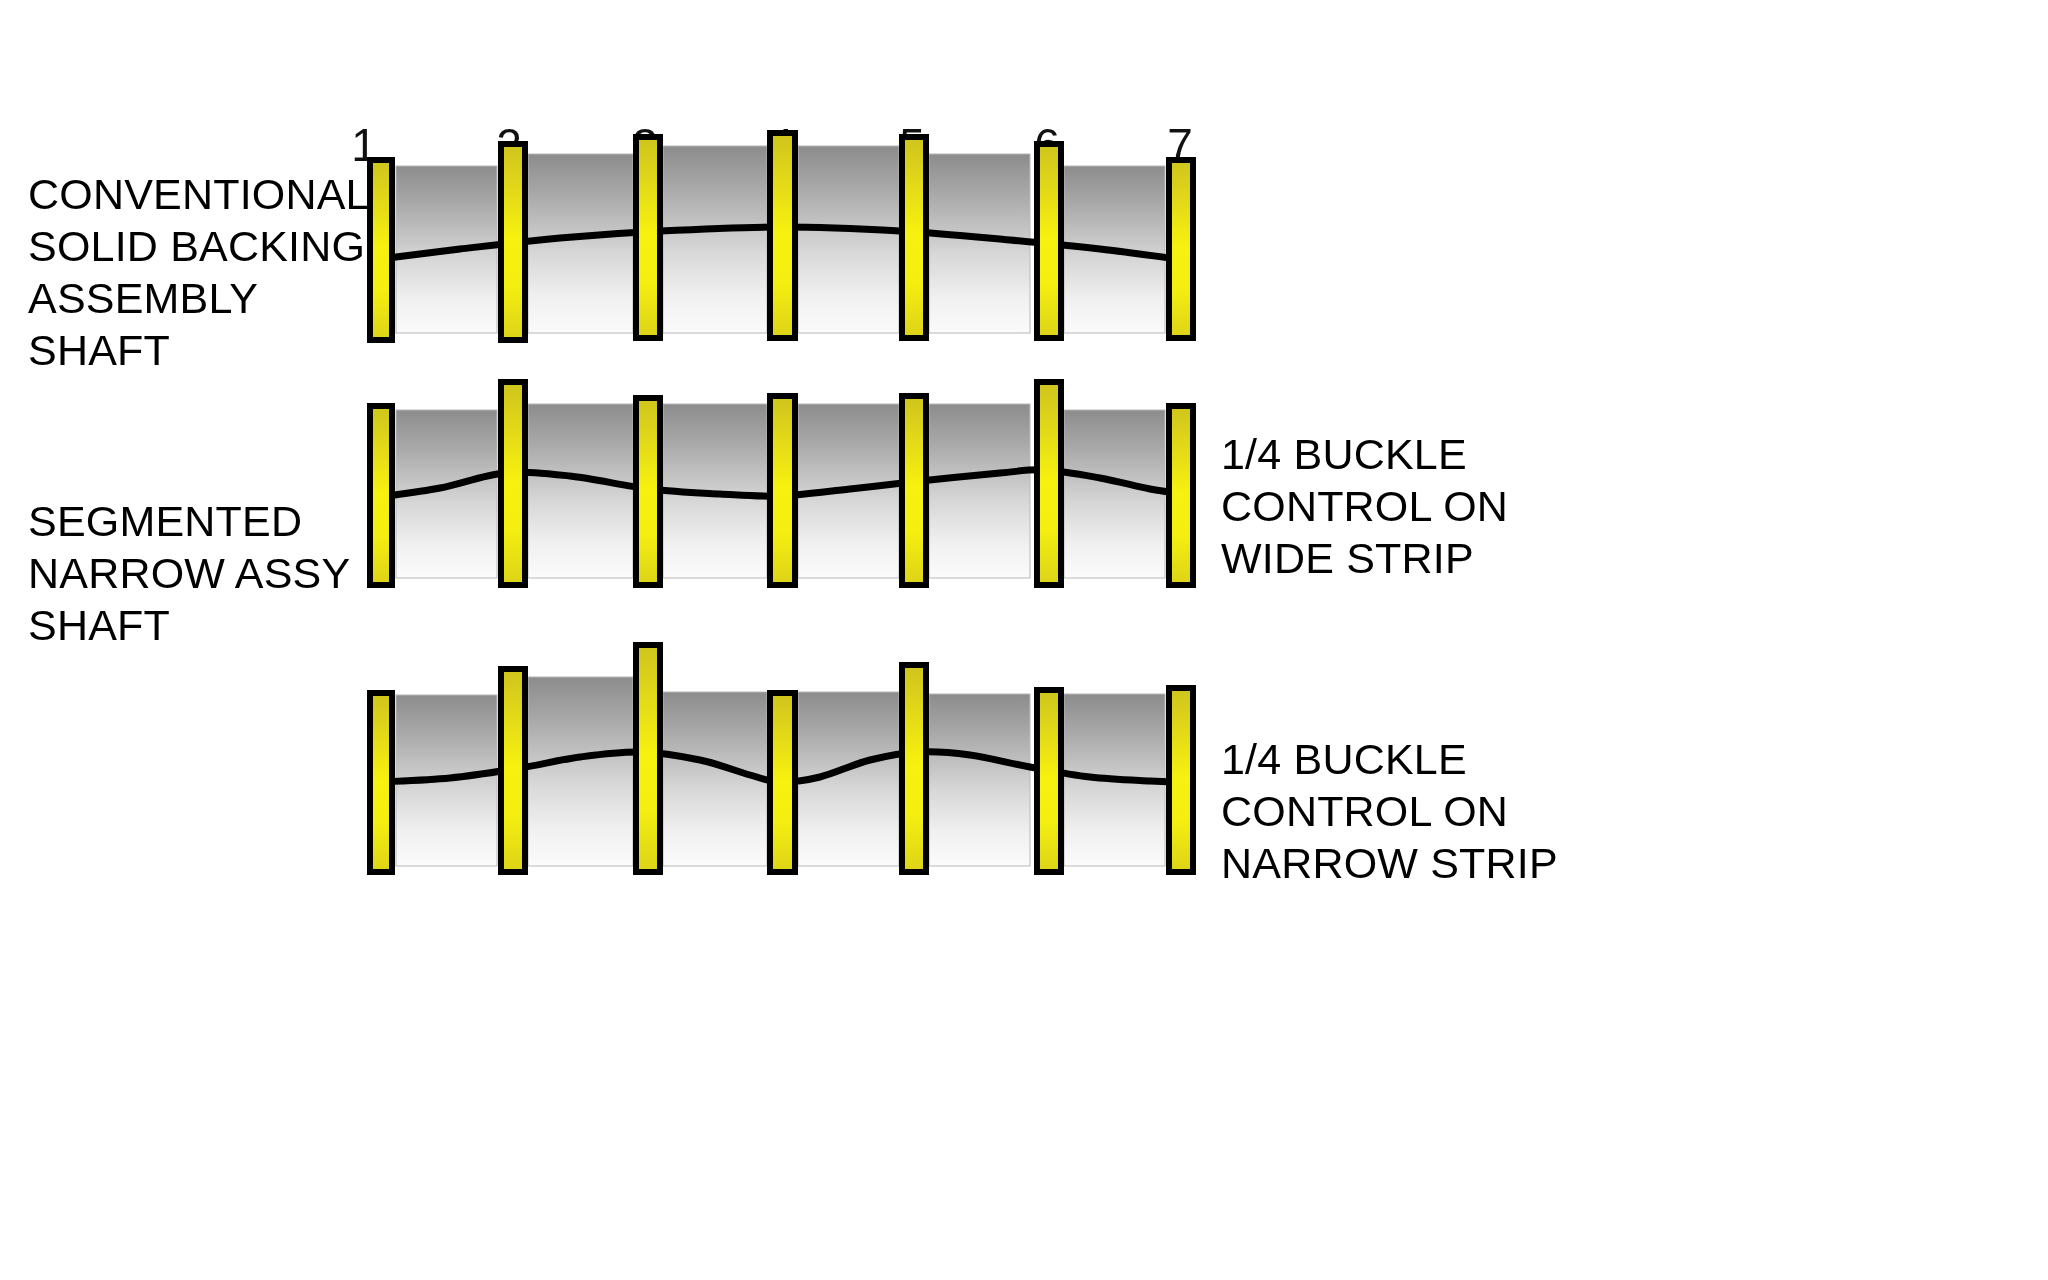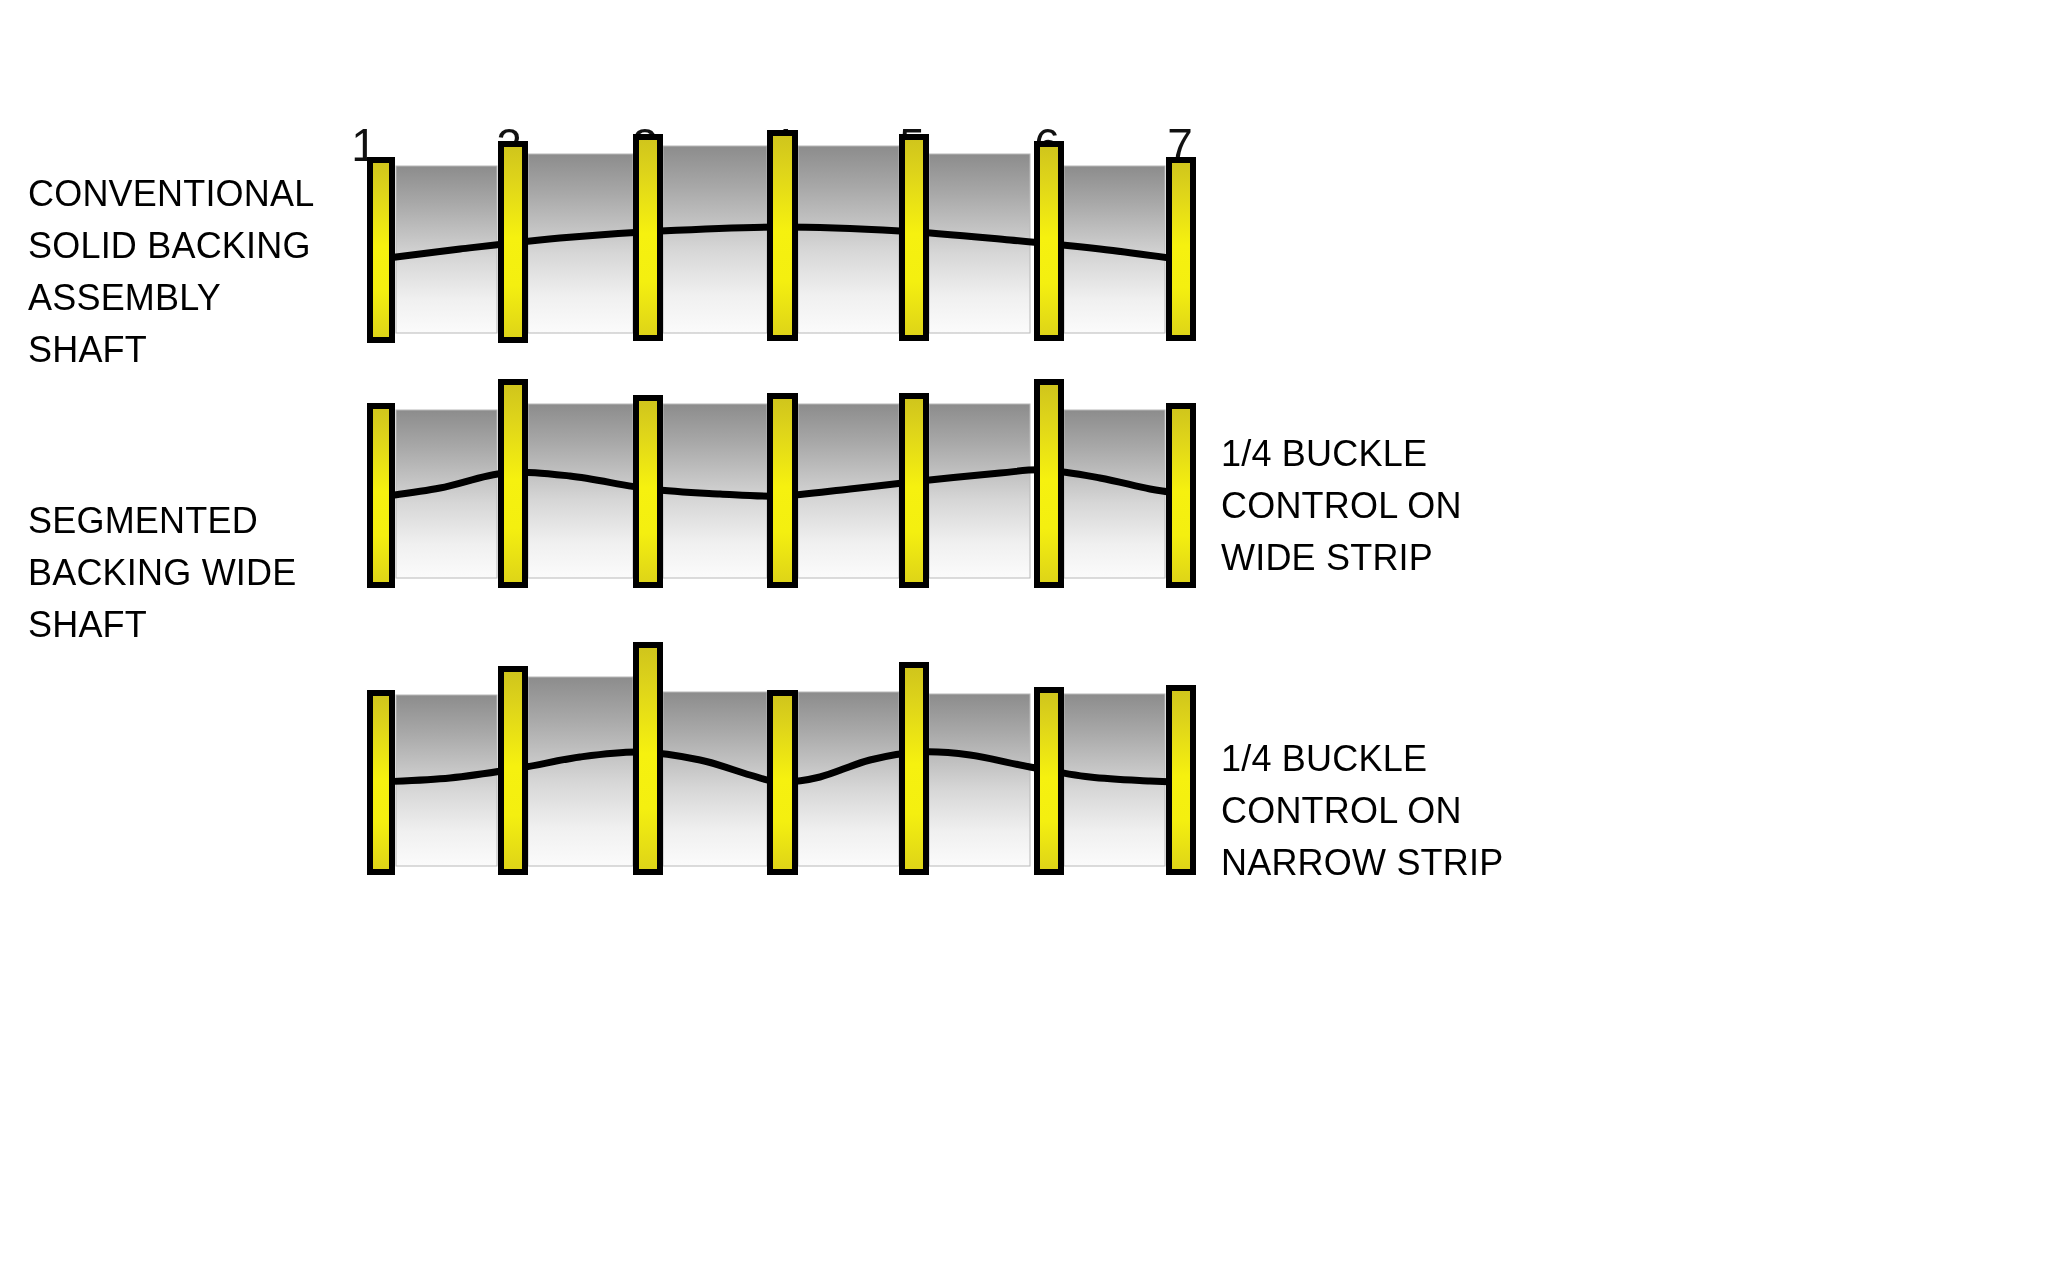--- a/index.html
+++ b/index.html
@@ -6,21 +6,21 @@
   body{
     width:2048px;height:1280px;
     background:#ffffff;
     font-family:"Liberation Sans", sans-serif;
     color:#000;
     overflow:hidden;
     position:relative;
   }
   #stage{position:absolute;left:0;top:0;width:2048px;height:1280px;}
 
-  .txtblock{position:absolute;font-size:36px;line-height:52px;letter-spacing:0.2px;
+  .txtblock{position:absolute;font-size:43px;line-height:52px;letter-spacing:0.2px;
             font-weight:400;color:#000;white-space:pre;}
   .txtblock.left{text-align:left;}
   .txtblock.right{text-align:left;}
 
   .numrow{position:absolute;}
   .num{position:absolute;font-size:46px;line-height:46px;text-align:center;
        transform:translateX(-50%);font-weight:400;color:#111;}
 
   svg.diagram{position:absolute;left:0;top:0;width:2048px;height:1280px;
               shape-rendering:geometricPrecision;}
@@ -38,21 +38,21 @@
       <div class="num" style="left: 912px; top: 122px;">5</div>
       <div class="num" style="left: 1047px; top: 122px;">6</div>
       <div class="num" style="left: 1180px; top: 122px;">7</div>
     </div>
 
   <div class="txtblock left" id="lbl-conventional" style="left: 28px; top: 168px;">CONVENTIONAL
 SOLID BACKING
 ASSEMBLY
 SHAFT</div>
   <div class="txtblock left" id="lbl-segmented" style="left: 28px; top: 495px;">SEGMENTED
-BACKING WIDE
+NARROW ASSY
 SHAFT</div>
 
   <div class="txtblock right" id="lbl-buckle-wide" style="left: 1221px; top: 428px;">1/4 BUCKLE
 CONTROL ON
 WIDE STRIP</div>
   <div class="txtblock right" id="lbl-buckle-narrow" style="left: 1221px; top: 733px;">1/4 BUCKLE
 CONTROL ON
 NARROW STRIP</div>
 
   <svg class="diagram" id="svg-diagram" viewBox="0 0 2048 1280">

